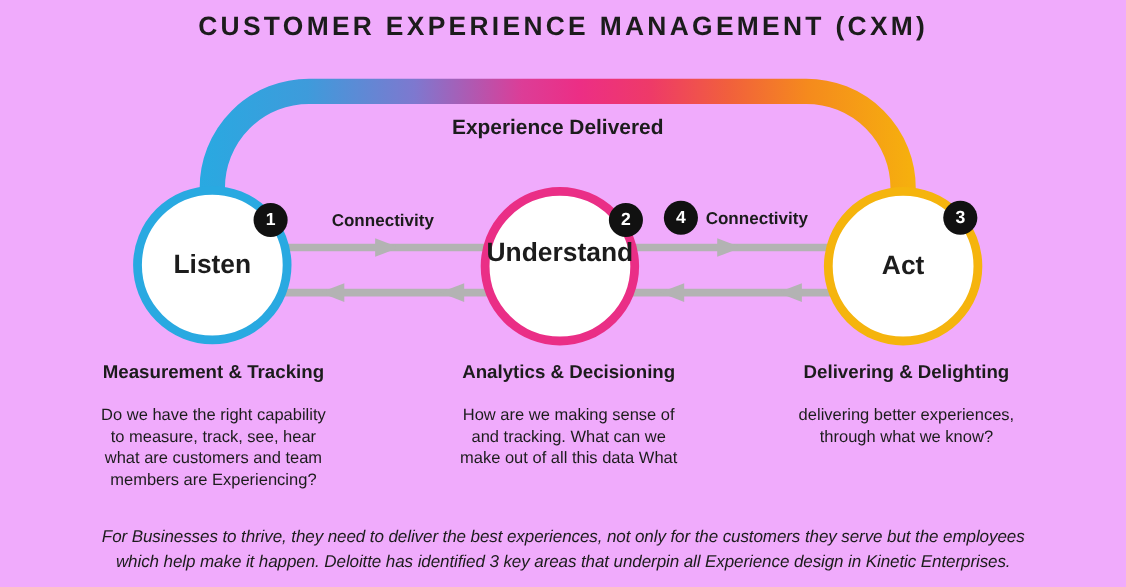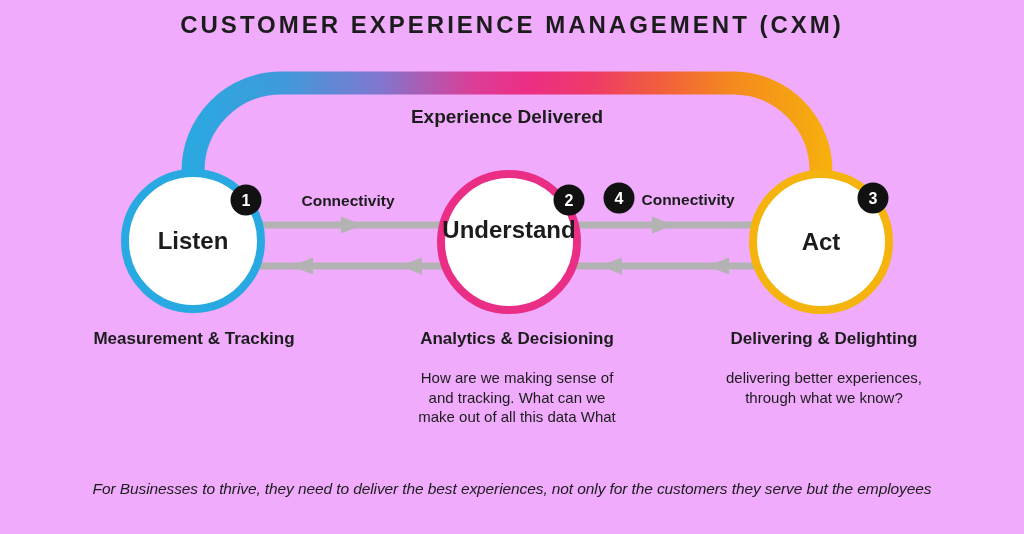--- a/index.html
+++ b/index.html
@@ -71,27 +71,34 @@
   <div class="abs badge" style="left: 873px; top: 198px; background: rgb(17, 17, 17);">3</div>
   <div class="abs badge" style="left: 619px; top: 198px; background: rgb(17, 17, 17);">4</div>
 
   <div class="abs conn" style="left:348px;top:192px;">Connectivity</div>
   <div class="abs conn" style="left:688px;top:191px;">Connectivity</div>
 
   <div class="abs col-heading" style="left:194px;">Measurement &amp; Tracking</div>
   <div class="abs col-heading" style="left:517px;">Analytics &amp; Decisioning</div>
   <div class="abs col-heading" style="left:824px;">Delivering &amp; Delighting</div>
 
+  <div class="abs col-body" style="left:64px;">
+      <div>Do we have the right capability</div>
+      <div>to measure, track, see, hear</div>
+      <div>what are customers and team</div>
+      <div>members are Experiencing?</div>
+    </div>
   <div class="abs col-body" style="left:387px;">
       <div>How are we making sense of</div>
       <div>and tracking. What can we</div>
       <div>make out of all this data What</div>
     </div>
   <div class="abs col-body" style="left:694px;">
       <div>delivering better experiences,</div>
       <div>through what we know?</div>
     </div>
 
   <div class="abs footer">
       <div>For Businesses to thrive, they need to deliver the best experiences, not only for the customers they serve but the employees</div>
+      <div>which help make it happen. Deloitte has identified 3 key areas that underpin all Experience design in Kinetic Enterprises.</div>
     </div>
 
 </div>
 
 </body></html>

